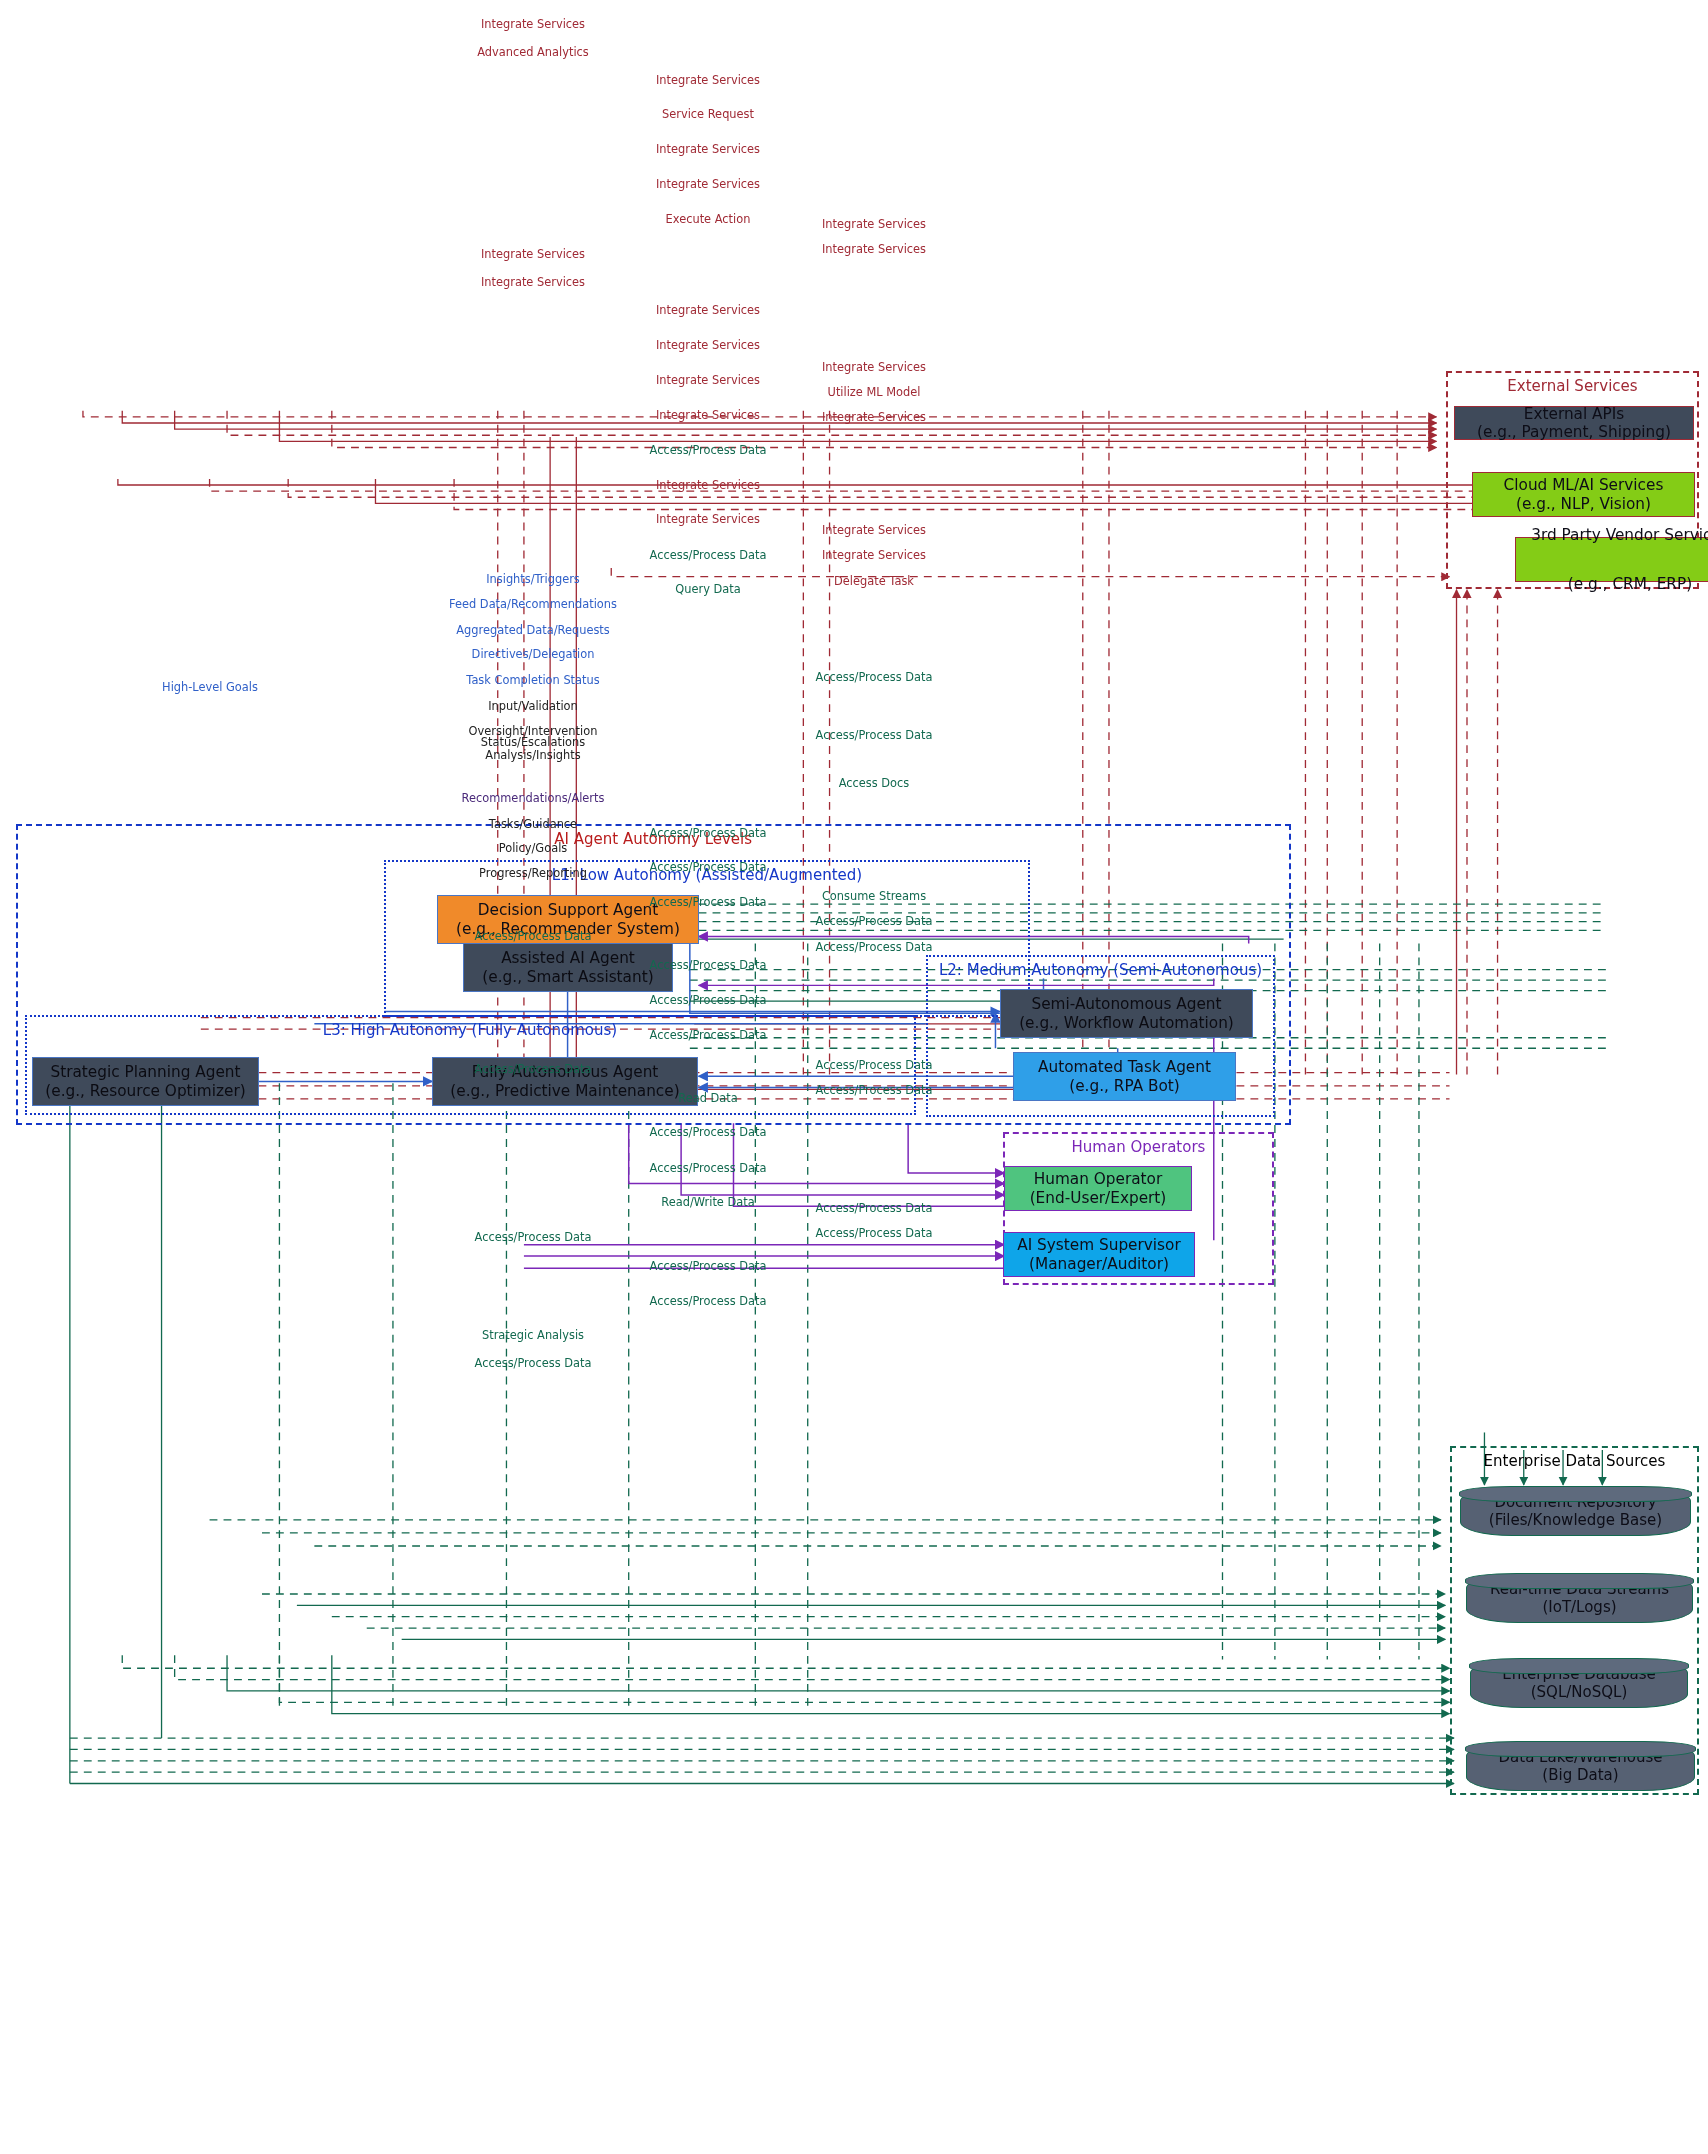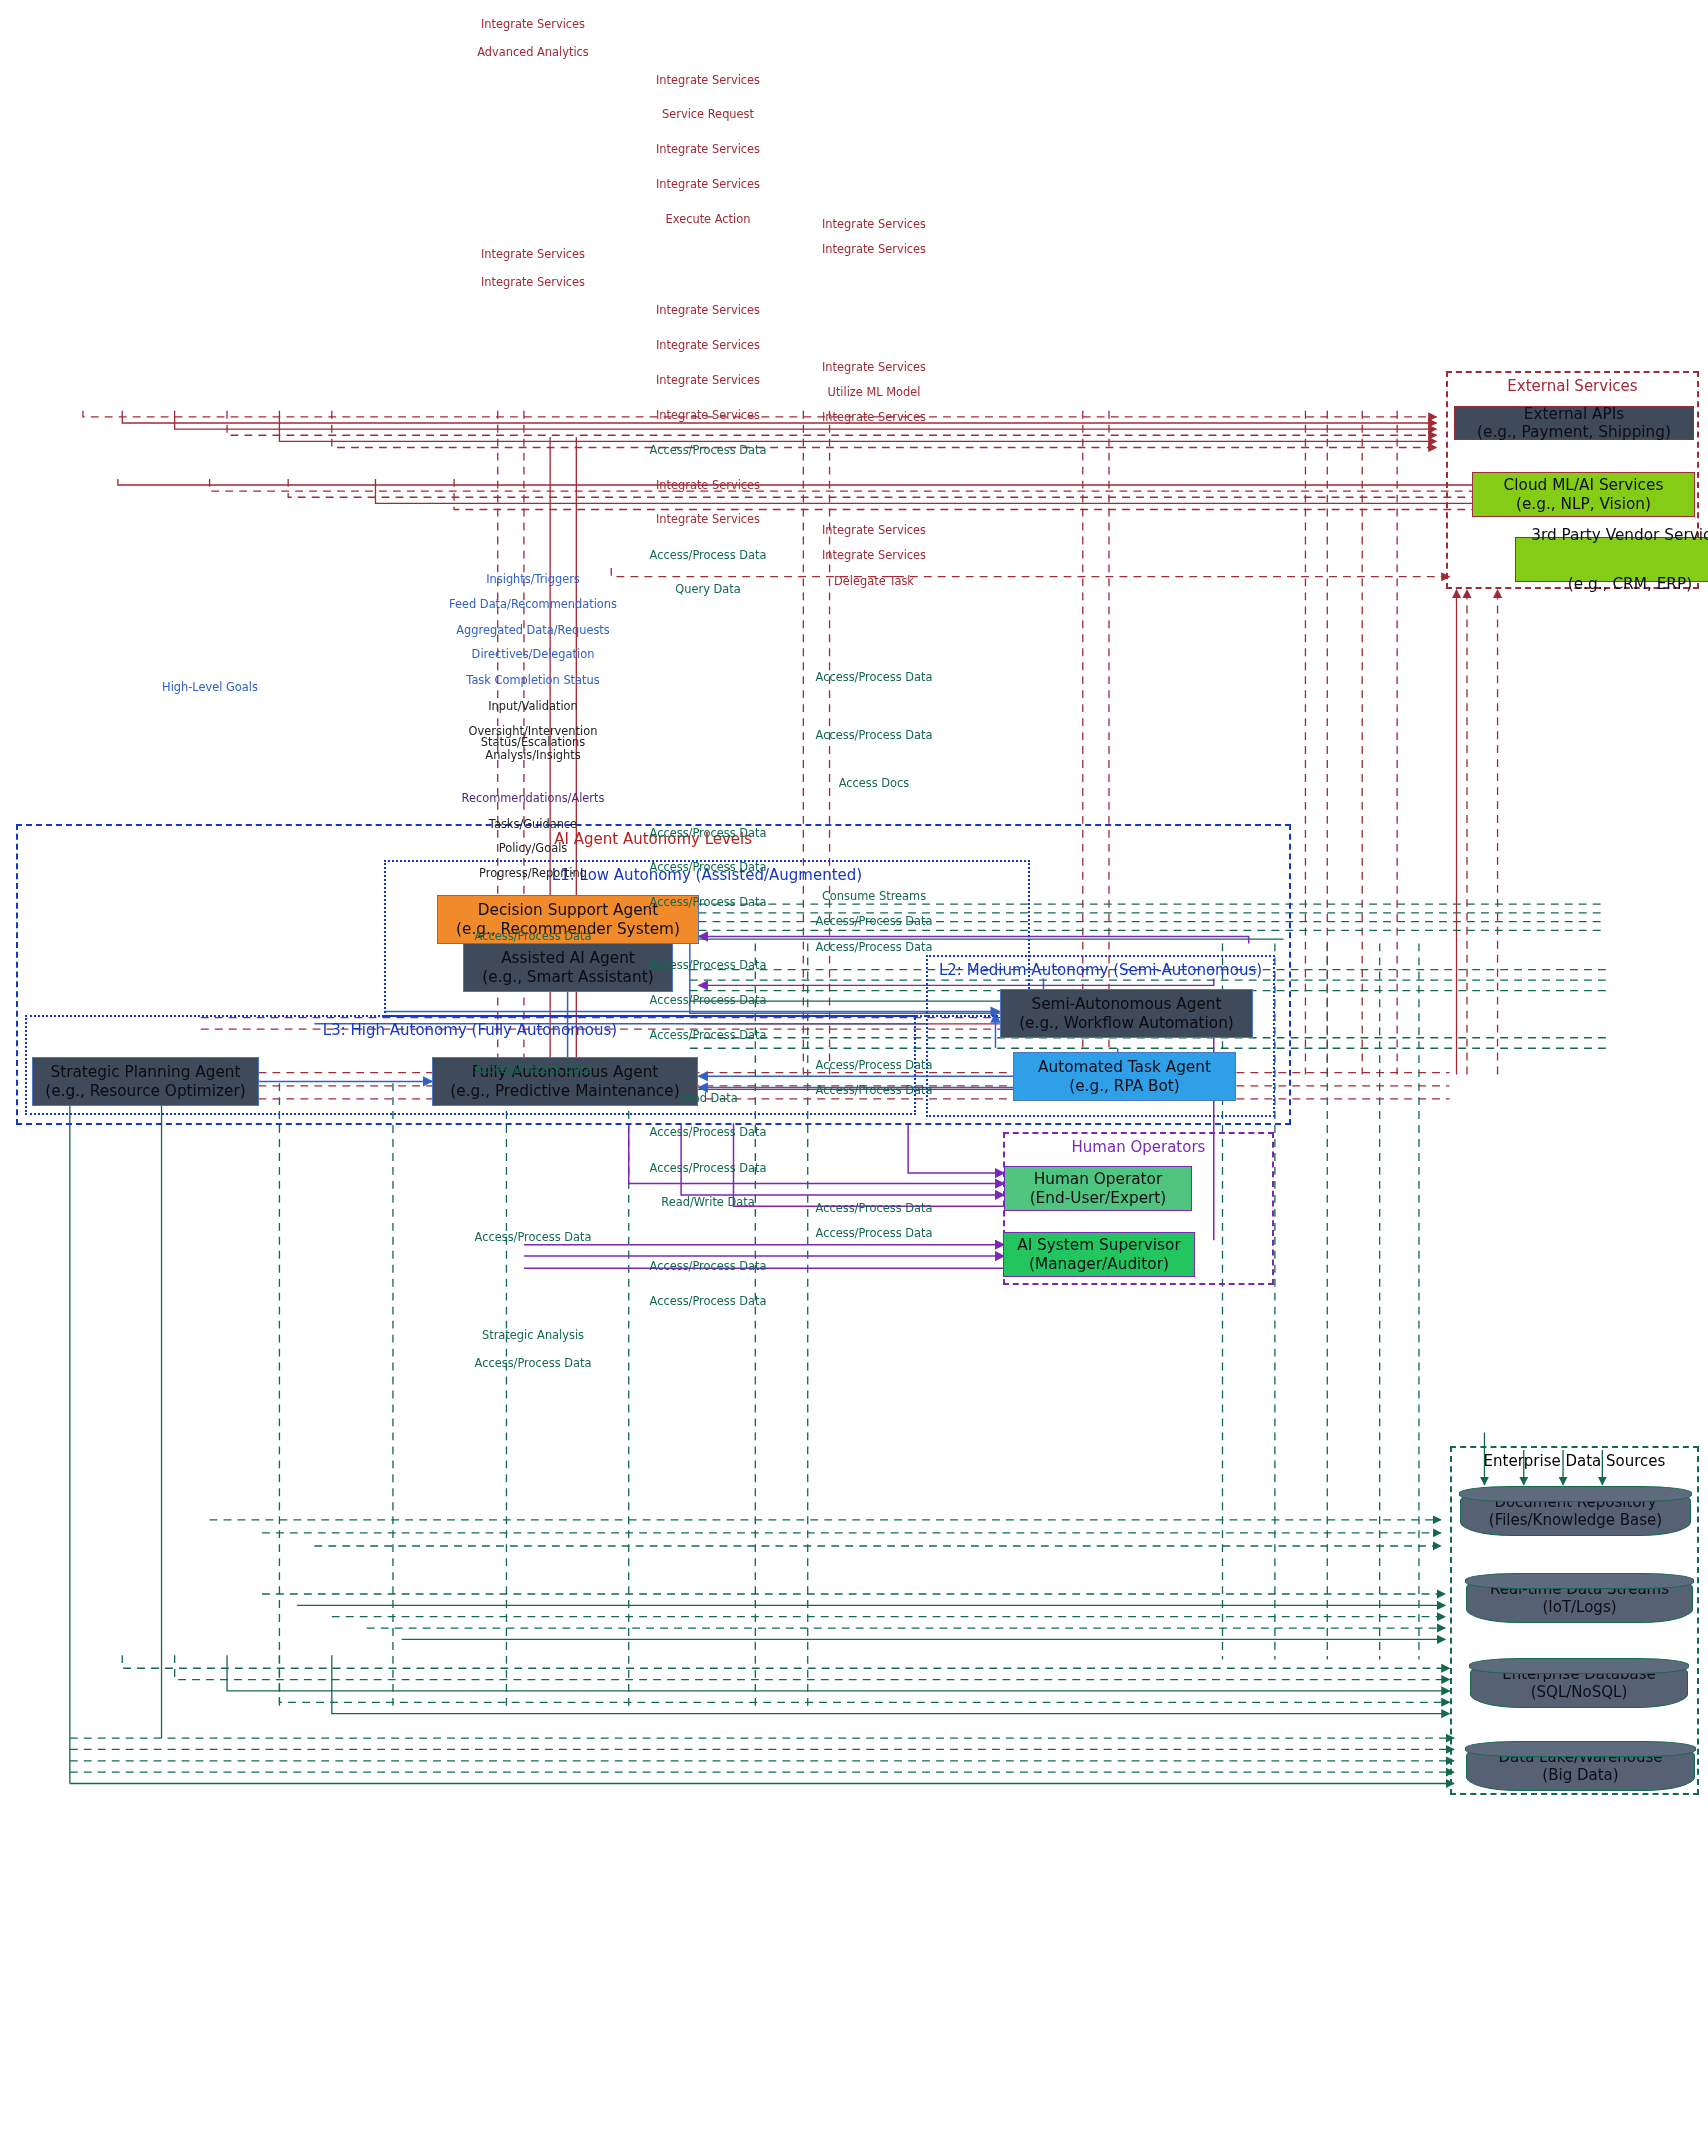--- a/index.html
+++ b/index.html
@@ -17,21 +17,21 @@
     position:absolute;box-sizing:border-box;
     display:flex;flex-direction:column;align-items:center;justify-content:center;
     text-align:center;line-height:1.18;color:#0d0d17;
     font-size:15.3px;
   }
   .node .l2{display:block;}
   .node.rect{border:1.7px solid #4a76c4;background:#3f4a5a;color:#0b0b12;}
   .node.orange{background:#f08a2a;border:1.7px solid #4a76c4;}
   .node.blue{background:#2f9fe8;border:1.7px solid #4a76c4;}
   .node.green{background:#4fc47f;border:1.7px solid #7b27b8;}
-  .node.blue-purple{background:#22c55e;border:1.7px solid #7b27b8;}
+  .node.blue-purple{background:#0ea5e9;border:1.7px solid #7b27b8;}
   .node.ext-dark{background:#3f4a5a;border:1.7px solid #a02a35;}
   .node.ext-blue{background:#84cc16;border:1.7px solid #a02a35;}
 
   
   .cyl{
     position:absolute;box-sizing:border-box;
     background:#566173;border:1.7px solid #12694f;border-radius:52px/14px;
     display:flex;flex-direction:column;align-items:center;justify-content:center;
     text-align:center;line-height:1.18;color:#0d0d17;font-size:15px;
   }

